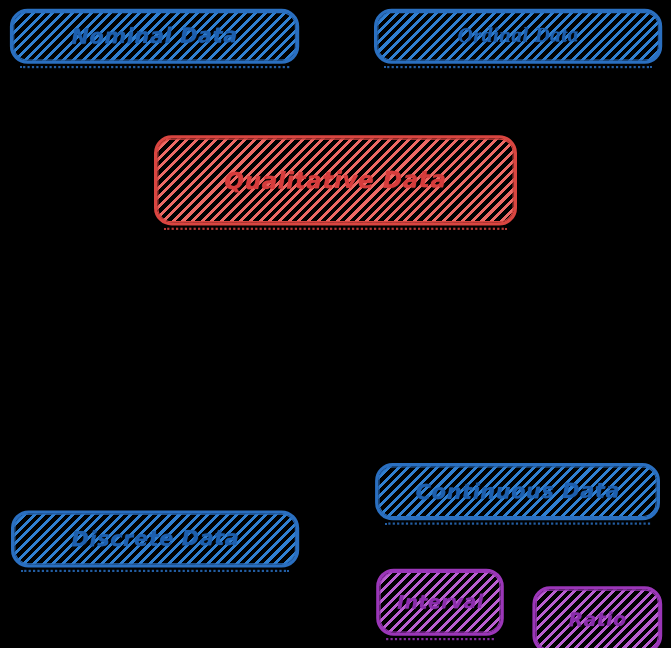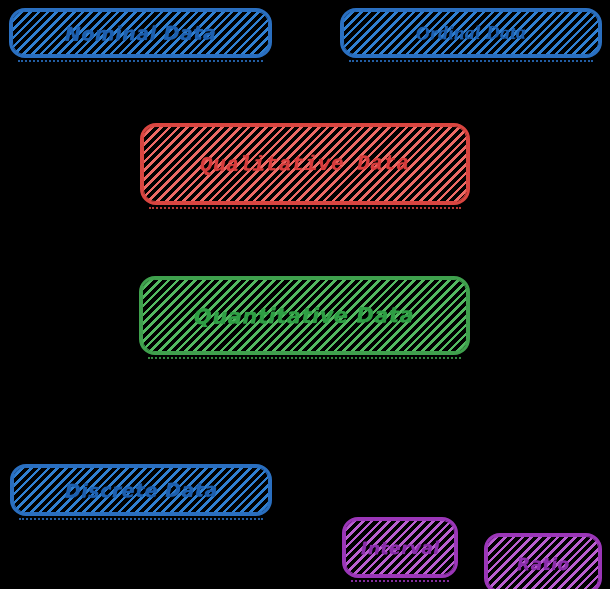--- a/index.html
+++ b/index.html
@@ -48,21 +48,21 @@
     font-style: italic;
     font-weight: 700;
     color: var(--ink);
     letter-spacing: 0.5px;
     text-shadow: 0 0 1px var(--ink);
     white-space: nowrap;
     transform: rotate(-0.5deg);
   }
   .node-nominal      { left: 9px;   top: 8px;   width: 263px; height: 50px; }
   .node-ordinal      { left: 340px; top: 8px;   width: 262px; height: 50px; font-family: Liberation Serif, serif; }
-  .node-qualitative  { left: 140px; top: 123px; width: 330px; height: 82px; font-family: Liberation Mono, monospace; }
+  .node-qualitative  { left: 140px; top: 123px; width: 330px; height: 82px; }
   .node-quantitative { left: 139px; top: 276px; width: 331px; height: 79px; }
   .node-discrete     { left: 10px;  top: 421px; width: 262px; height: 52px; margin-top: 43px; }
   .node-continuous   { left: 341px; top: 421px; width: 259px; height: 52px; }
   .node-interval     { left: 342px; top: 517px; width: 116px; height: 61px; }
   .node-ratio        { left: 484px; top: 517px; width: 118px; height: 61px; margin-top: 16px; }
 
   .node-nominal .label, .node-ordinal .label,
   .node-discrete .label, .node-continuous .label { font-size: 19px; }
   .node-qualitative .label, .node-quantitative .label { font-size: 21px; }
   .node-interval .label, .node-ratio .label { font-size: 17px; }
@@ -77,28 +77,28 @@
   </div>
 
   <div class="node node-ordinal" style="--stripe: #3080d2; --line: #2a6fc0; --ink: #1d5fae;">
     <span class="label">Ordinal Data</span>
   </div>
 
   <div class="node node-qualitative" style="--stripe: #ed6a65; --line: #d94540; --ink: #d63c3c;">
     <span class="label">Qualitative Data</span>
   </div>
 
-  <div class="node node-quantitative" style="--stripe: #53b961; --line: #3fa04d; --ink: #2e9e44;">
-    <span class="label">Quantitative Data</span>
-  </div>
 
   <div class="node node-discrete" style="--stripe: #3080d2; --line: #2a6fc0; --ink: #1d5fae;">
     <span class="label">Discrete Data</span>
   </div>
 
+  <div class="node node-continuous" style="--stripe: #3080d2; --line: #2a6fc0; --ink: #1d5fae;">
+    <span class="label">Continuous Data</span>
+  </div>
 
   <div class="node node-interval" style="--stripe: #b95fd0; --line: #9b36b8; --ink: #8a2dab;">
     <span class="label">Interval</span>
   </div>
 
   <div class="node node-ratio" style="--stripe: #b95fd0; --line: #9b36b8; --ink: #8a2dab;">
     <span class="label">Ratio</span>
   </div>
 
 </div>

